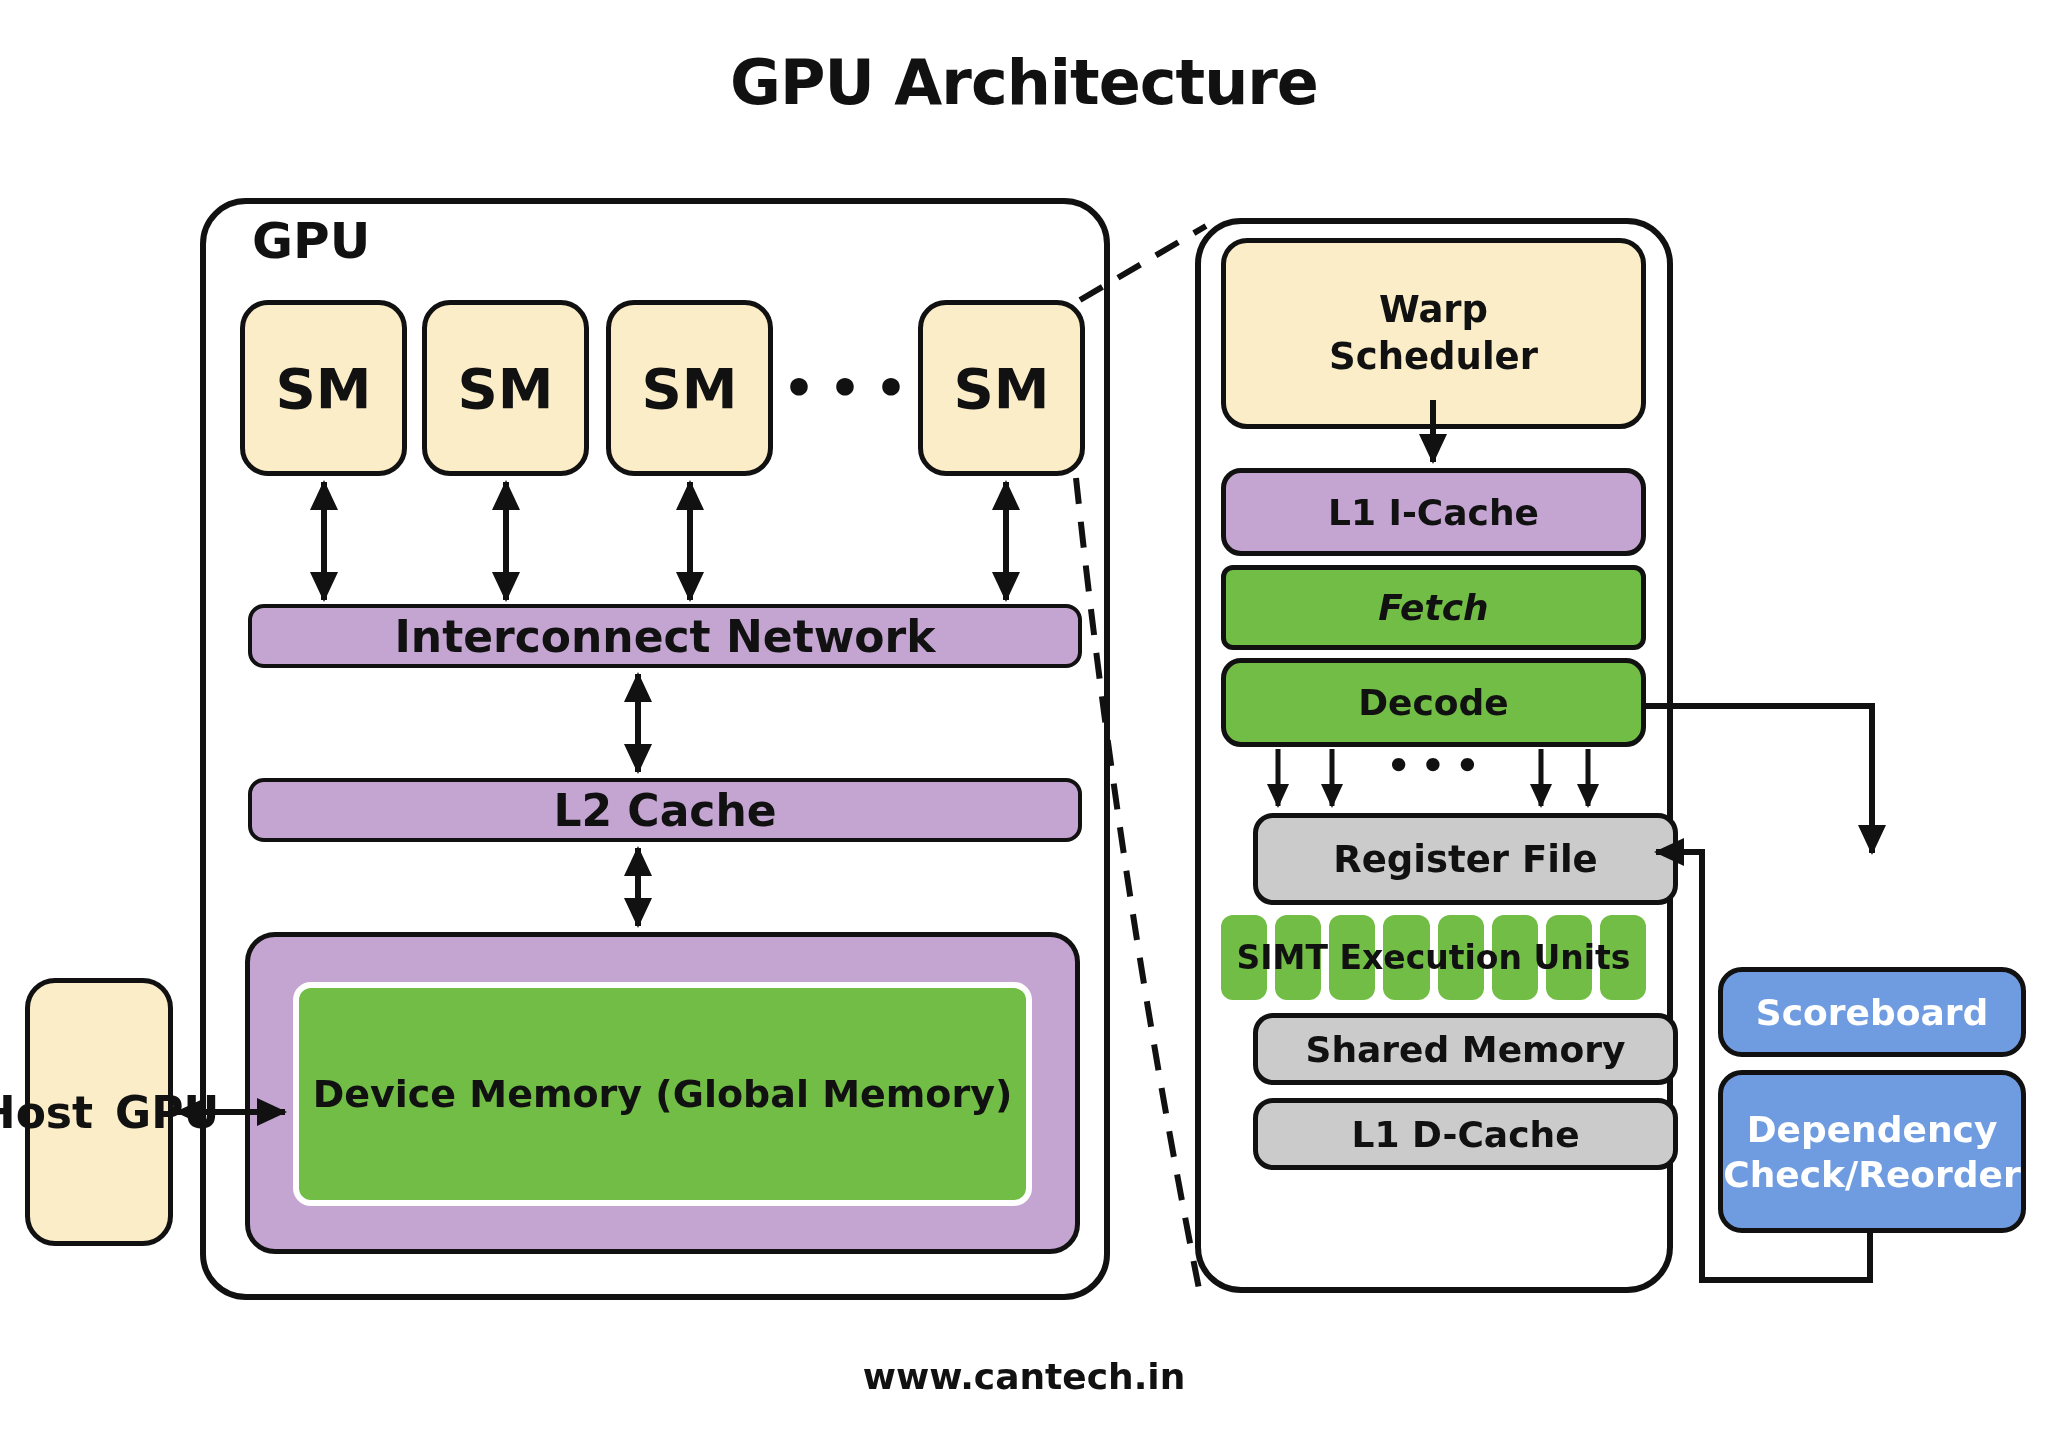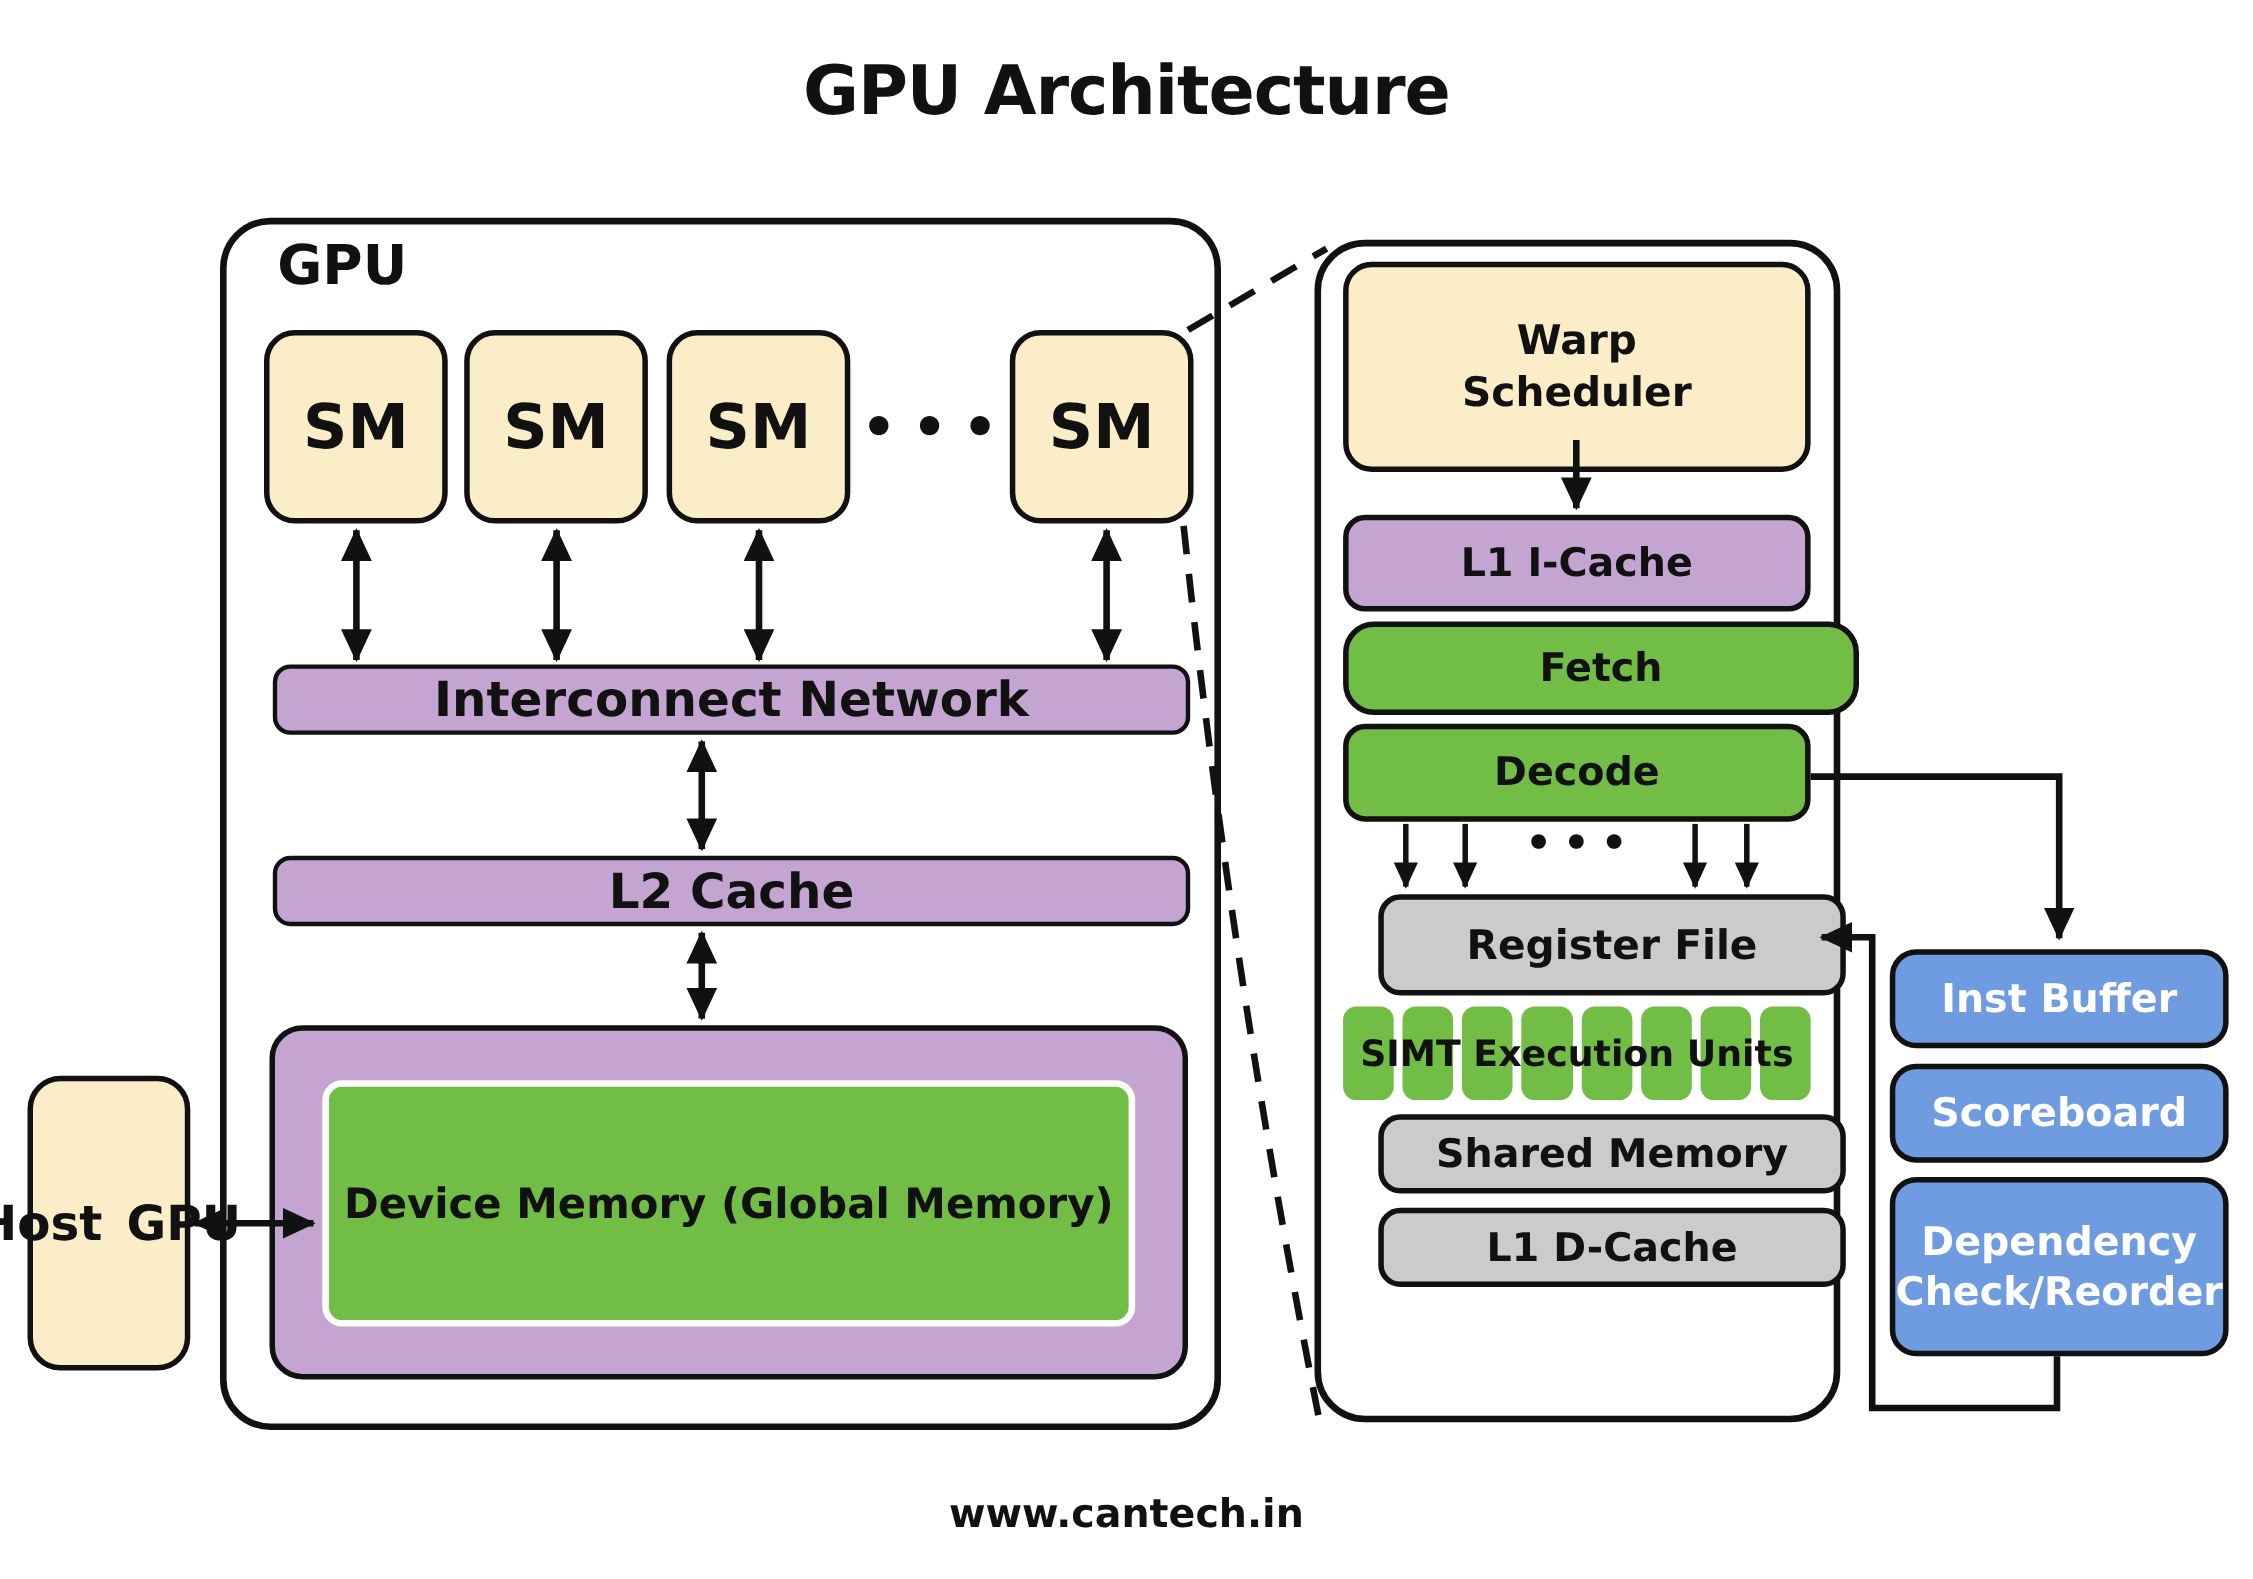--- a/index.html
+++ b/index.html
@@ -56,41 +56,40 @@
       <span>Host</span>
       <span>GPU</span>
     </div>
   </div>
 
   <div class="abs box" style="left:1195px; top:218px; width:478px; height:1075px; border-width:6px; border-radius:46px;"></div>
 
   <div class="abs box cream ctr b preline" style="left:1221px; top:238px; width:425px; height:191px; border-radius:26px; font-size:37px;">Warp
 Scheduler</div>
   <div class="abs box purple ctr b" style="left:1221px; top:468px; width:425px; height:88px; border-radius:20px; font-size:36px;">L1 I-Cache</div>
-  <div class="abs box green ctr b" style="left:1221px; top:565px; width:469px; height:85px; border-radius:28px; font-size:36px;">Fetch</div>
+  <div class="abs box green ctr b" style="left:1221px; top:565px; width:425px; height:85px; border-radius:12px; font-size:36px;font-style:italic;">Fetch</div>
   <div class="abs box green ctr b" style="left:1221px; top:658px; width:425px; height:89px; border-radius:20px; font-size:36px;">Decode</div>
   <div class="abs ctr b dots-sm" style="left:1373px; top:740px; width:120px; height:52px;">•••</div>
   <div class="abs box gray ctr b" style="left:1221px; top:813px; width:425px; height:92px; border-radius:20px; font-size:37px;">Register File</div>
 
   <div class="abs simt-bars" style="left:1221px; top:915px; width:425px; height:85px;">
     <div></div>
       <div></div>
       <div></div>
       <div></div>
       <div></div>
       <div></div>
       <div></div>
       <div></div>
   </div>
   <div class="abs ctr b" style="left:1221px; top:915px; width:425px; height:85px; font-size:33px;">SIMT Execution Units</div>
 
   <div class="abs box gray ctr b" style="left:1221px; top:1013px; width:425px; height:72px; border-radius:20px; font-size:36px;">Shared Memory</div>
   <div class="abs box gray ctr b" style="left:1221px; top:1098px; width:425px; height:72px; border-radius:20px; font-size:36px;">L1 D-Cache</div>
 
-  <div class="abs box blue ctr b" style="left:1718px; top:863px; width:308px; height:90px; border-radius:24px; font-size:36px;">Inst Buffer</div>
   <div class="abs box blue ctr b" style="left:1718px; top:967px; width:308px; height:90px; border-radius:24px; font-size:36px;">Scoreboard</div>
   <div class="abs box blue ctr b preline" style="left:1718px; top:1070px; width:308px; height:163px; border-radius:24px; font-size:36px;">Dependency
 Check/Reorder</div>
 
   <svg class="wires" width="2048" height="1435" viewBox="0 0 2048 1435">
     <defs>
       <marker id="ae" markerUnits="userSpaceOnUse" markerWidth="30" markerHeight="28" refX="28" refY="14" orient="auto">
         <path d="M0,0 L30,14 L0,28 z" fill="#111"></path>
       </marker>
       <marker id="as" markerUnits="userSpaceOnUse" markerWidth="30" markerHeight="28" refX="28" refY="14" orient="auto-start-reverse">

